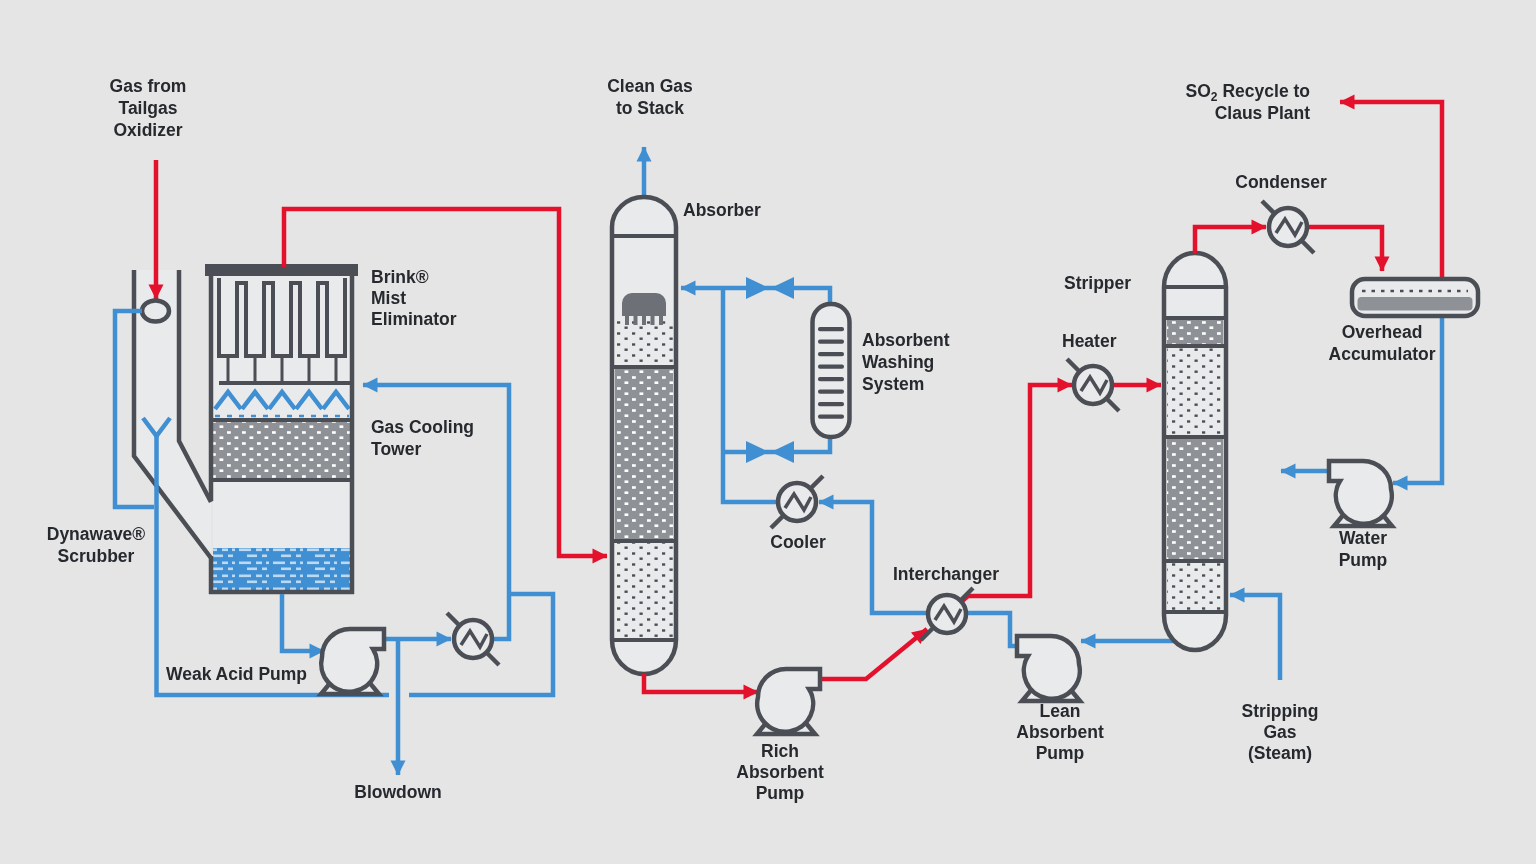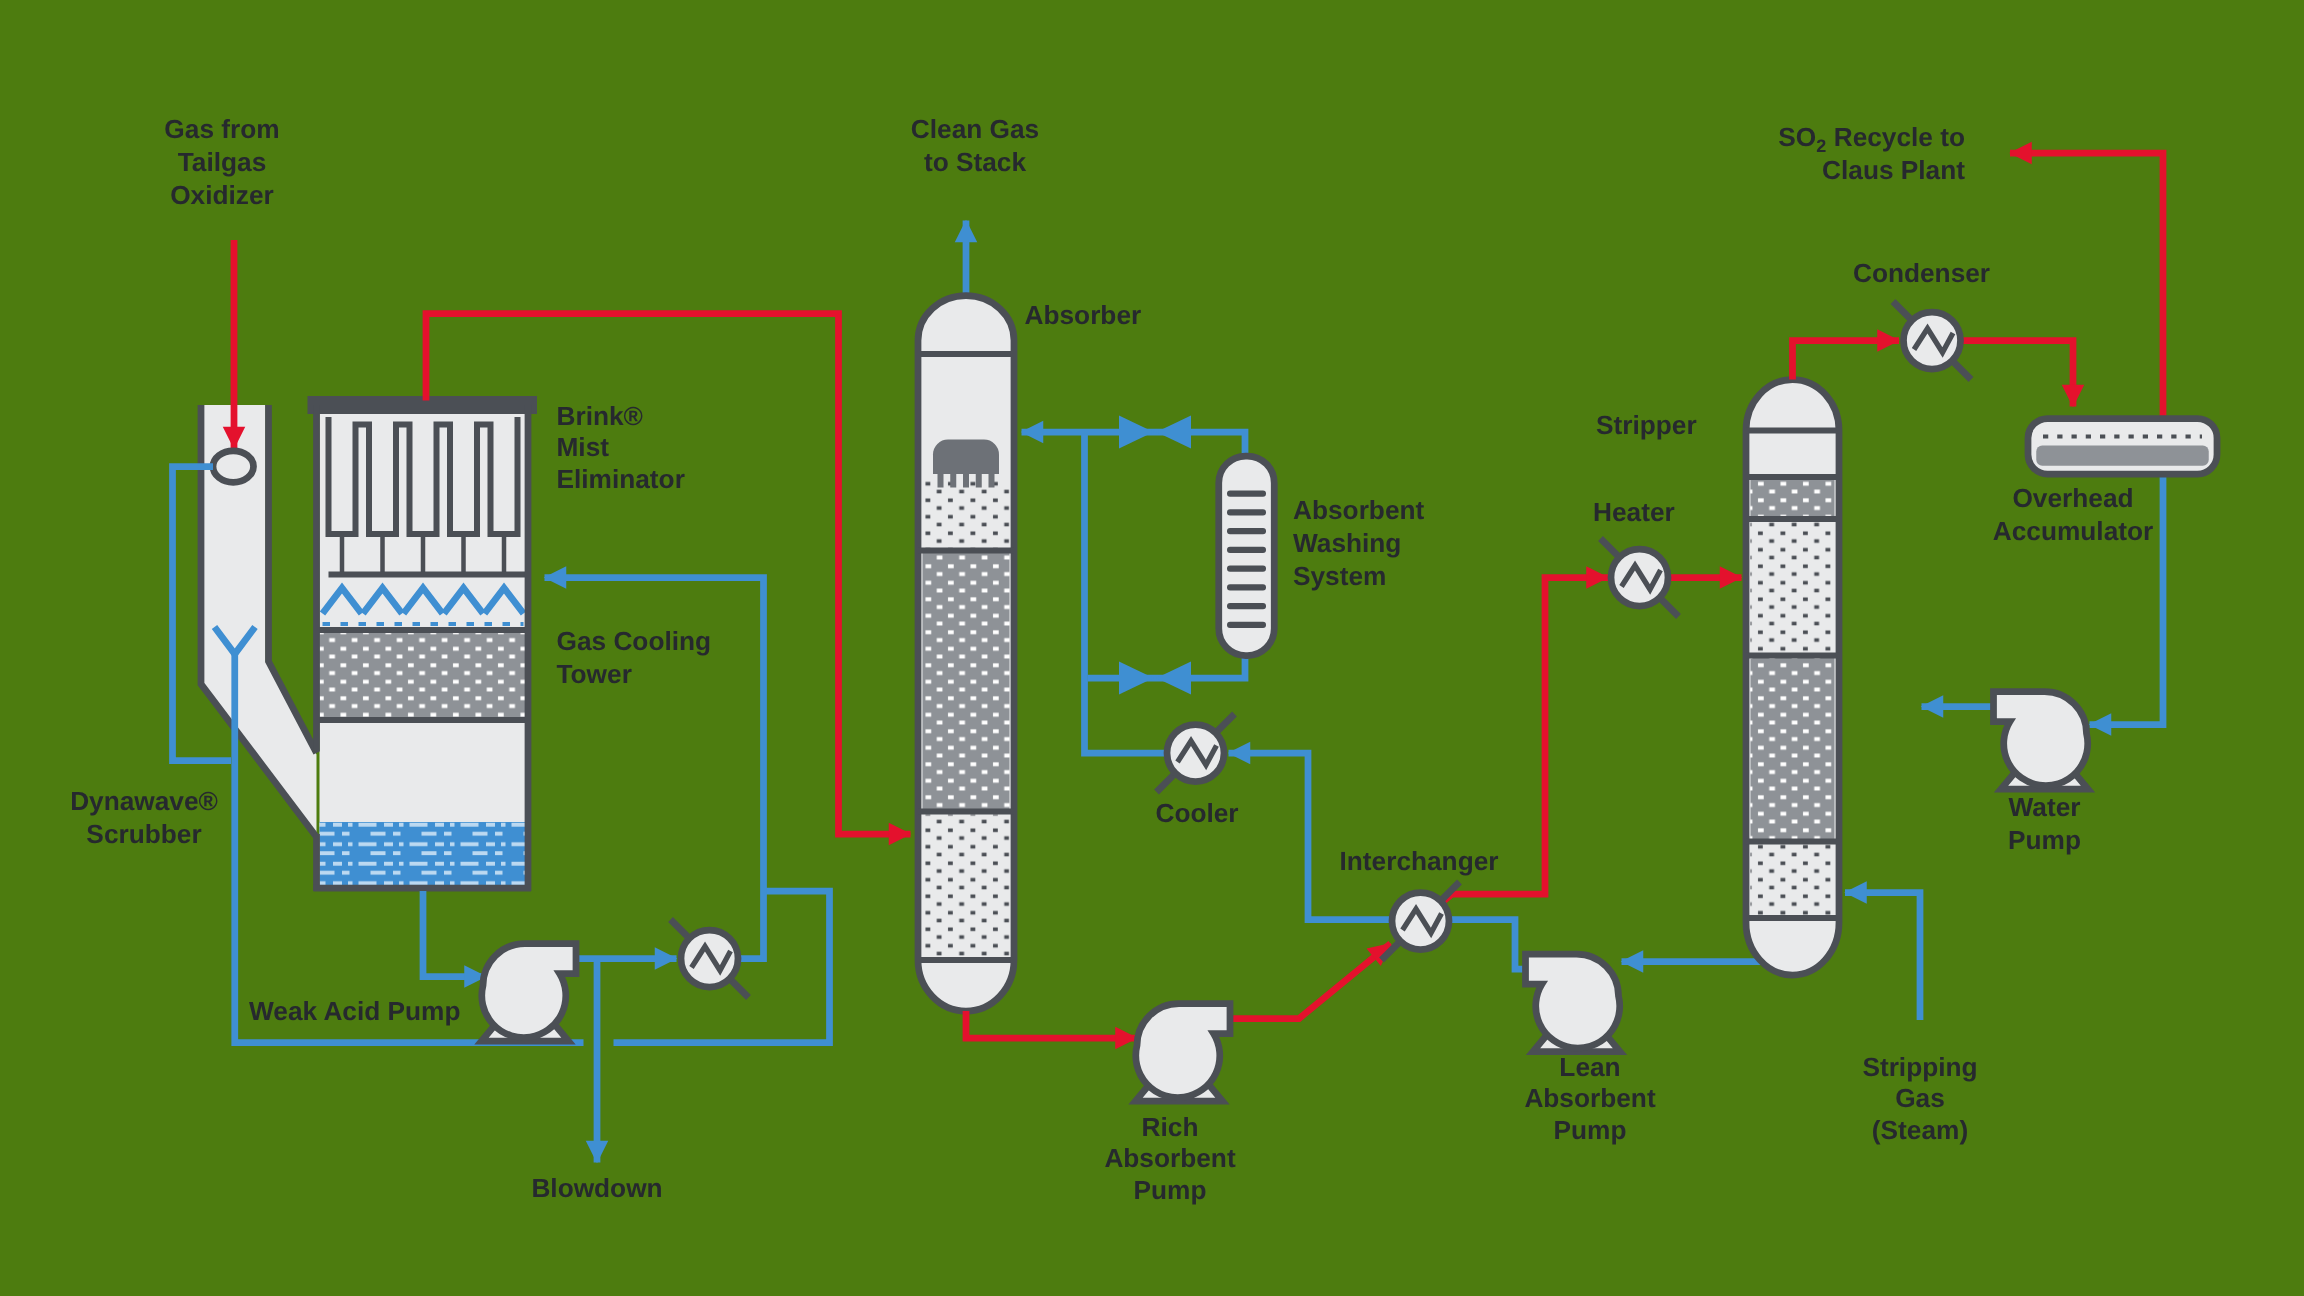--- a/index.html
+++ b/index.html
@@ -1,16 +1,16 @@
 <!DOCTYPE html>
 <html style="--c-red: #e4112d; --c-blue: #3f8fd2; --c-ink: #4b4f55; --c-metal: #e9eaeb; --c-packdark: #8e9297; --c-liquidlight: #bcd9f1; --c-distributor: #6d7177; --c-text: #26292e; --c-bg: #ffffff;"><head>
 <meta charset="utf-8">
 <style>
   html,body{margin:0;padding:0;background:#fff;}
-  .stage{width:1536px;height:864px;background:#4d7c0f;position:relative;overflow:hidden;}
+  .stage{width:1536px;height:864px;background:#e5e5e5;position:relative;overflow:hidden;}
   svg{display:block;}
   .lbl{font-family:"Liberation Sans",sans-serif;font-weight:700;font-size:17.5px;fill:var(--c-text);}
   .sub{font-size:12px;}
   .pipe-r{stroke:var(--c-red);fill:none;stroke-width:4.5;}
   .pipe-b{stroke:var(--c-blue);fill:none;stroke-width:4.5;}
   .pipe-b-dash{stroke:var(--c-blue);fill:none;stroke-width:2.6;stroke-dasharray:5 7;}
   .arrow-r{fill:var(--c-red);stroke:none;}
   .arrow-b{fill:var(--c-blue);stroke:none;}
   .vessel{fill:var(--c-metal);stroke:var(--c-ink);stroke-width:4.5;}
   .wall{stroke:var(--c-ink);fill:none;stroke-width:4.5;}

